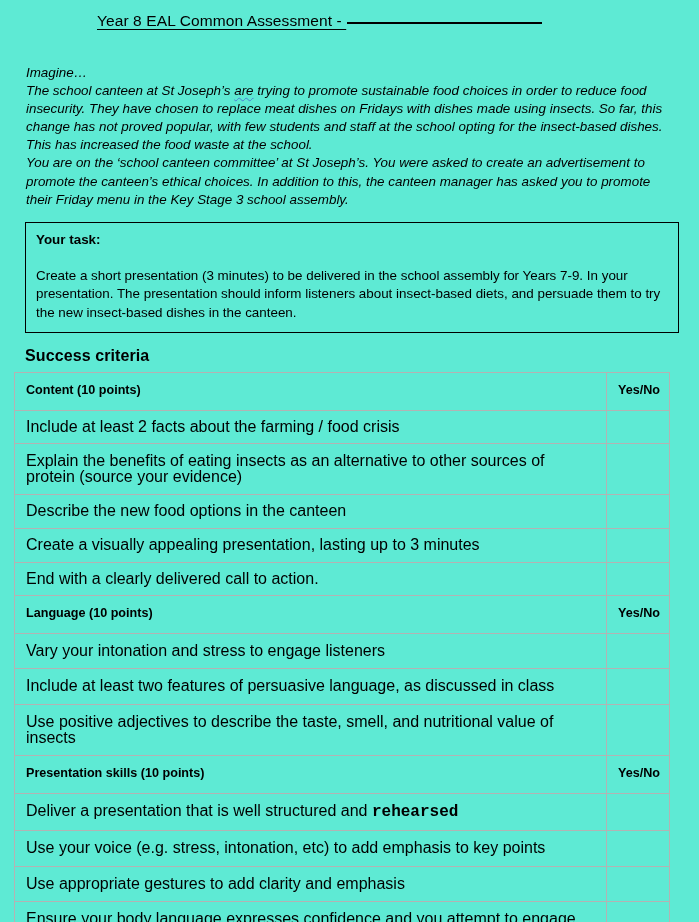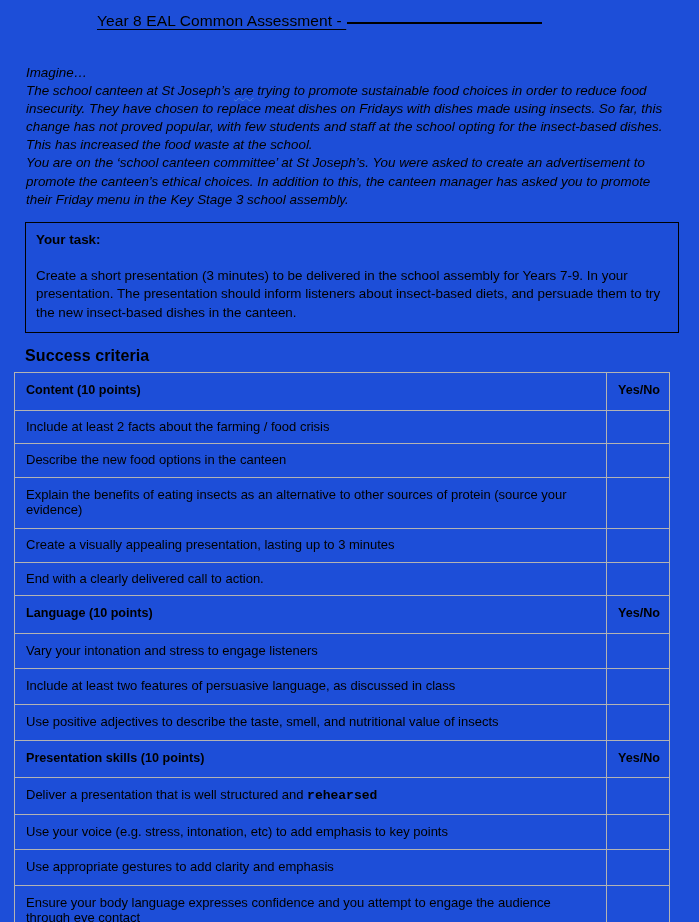--- a/index.html
+++ b/index.html
@@ -12,21 +12,21 @@
     height: 922px;
     overflow: hidden;
     font-family: "Liberation Sans", sans-serif;
     color: #000000;
     -webkit-font-smoothing: antialiased;
   }
   .page {
     position: relative;
     width: 699px;
     height: 922px;
-    background: #1d4ed8;
+    background: #5eead4;
     box-sizing: border-box;
   }
 
   
   .title-row {
     padding-top: 12px;
     padding-left: 97px;
     height: 26px;
   }
   .doc-title {
@@ -99,21 +99,21 @@
   
   .criteria-table {
     margin-left: 14px;
     width: 655px;
     border-collapse: collapse;
     table-layout: fixed;
   }
   .criteria-table td {
     border: 1px solid #b3b3b3;
     padding: 8px 10px 9px 11px;
-    font-size: 13px;
+    font-size: 16px;
     line-height: 15.6px;
     vertical-align: middle;
     box-sizing: border-box;
   }
   .criteria-table td.crit-col { width: 592px; }
   .criteria-table td.yn-col   { width: 63px; }
 
   .criteria-table tr.section-row td {
     font-weight: bold;
     font-size: 12.6px;
@@ -161,26 +161,26 @@
     <tbody>
 
       <tr class="section-row">
         <td class="crit-col">Content (10 points)</td>
         <td class="yn-col">Yes/No</td>
       </tr>
       <tr class="item-row">
         <td class="crit-col">Include at least 2 facts about the farming / food crisis</td>
         <td class="yn-col"></td>
       </tr>
+      <tr class="item-row tall">
+        <td class="crit-col">Explain the benefits of eating insects as an alternative to other sources of protein (source your evidence)</td>
+        <td class="yn-col"></td>
+      </tr>
       <tr class="item-row">
         <td class="crit-col">Describe the new food options in the canteen</td>
-        <td class="yn-col"></td>
-      </tr>
-      <tr class="item-row tall">
-        <td class="crit-col">Explain the benefits of eating insects as an alternative to other sources of protein (source your evidence)</td>
         <td class="yn-col"></td>
       </tr>
       <tr class="item-row">
         <td class="crit-col">Create a visually appealing presentation, lasting up to 3 minutes</td>
         <td class="yn-col"></td>
       </tr>
       <tr class="item-row">
         <td class="crit-col">End with a clearly delivered call to action.</td>
         <td class="yn-col"></td>
       </tr>

